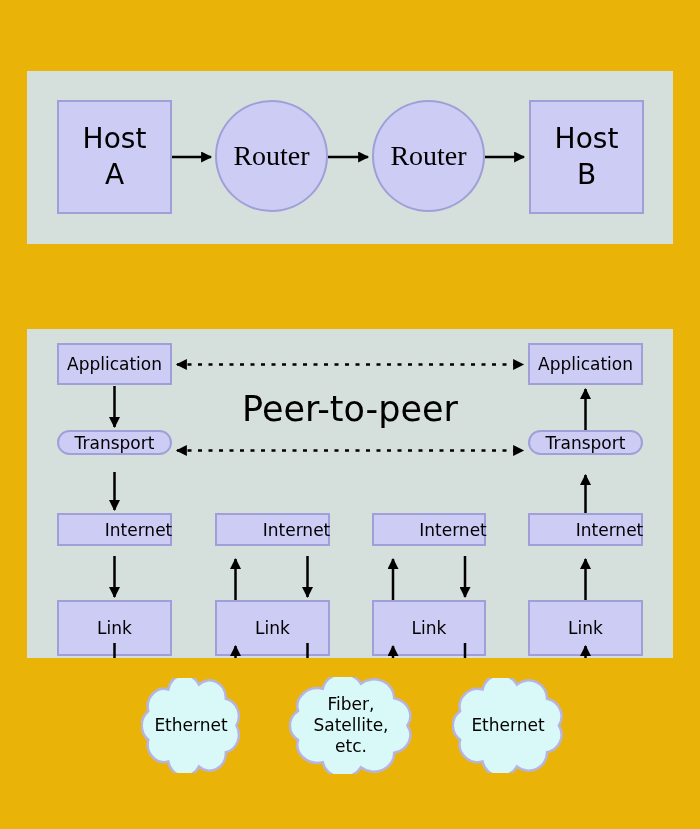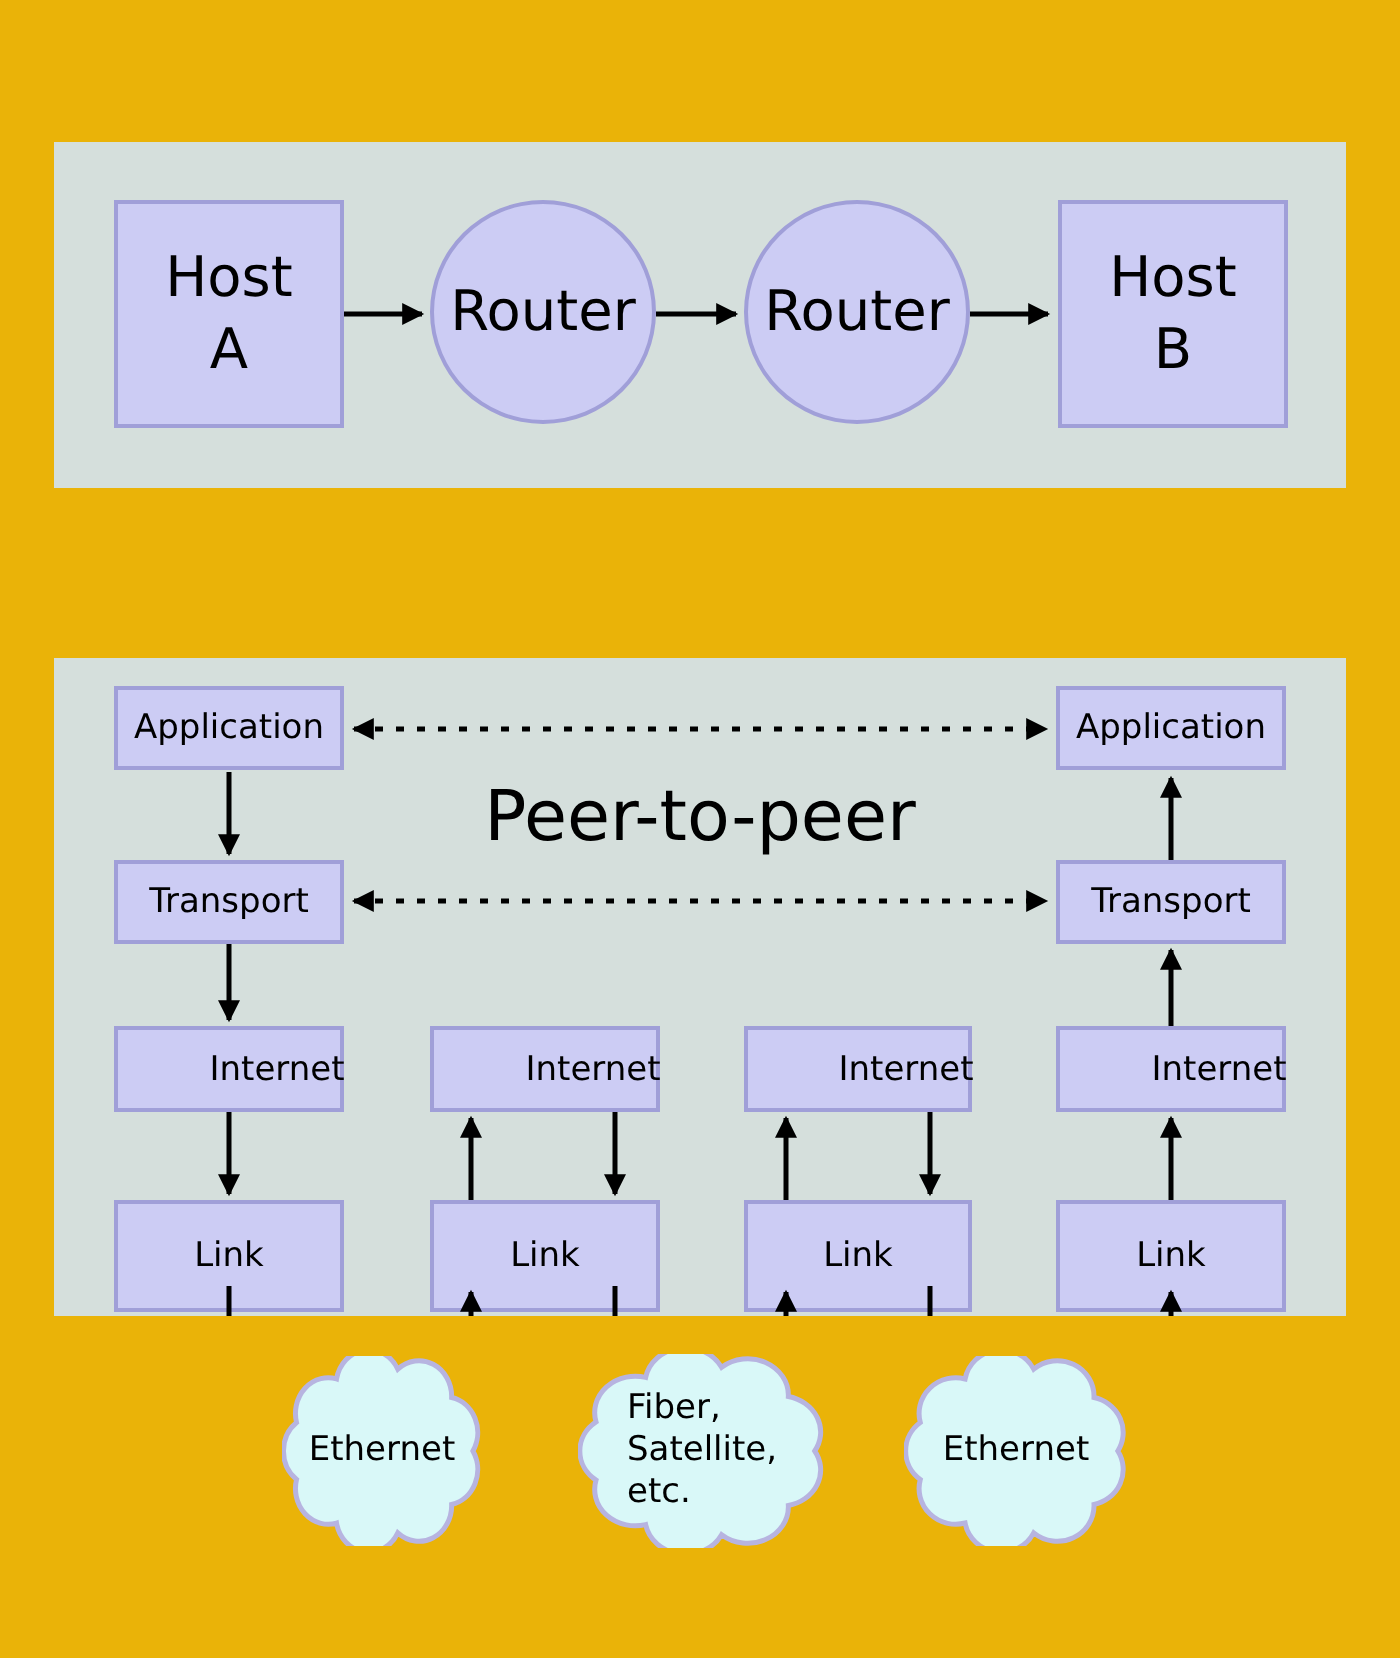--- a/index.html
+++ b/index.html
@@ -11,57 +11,57 @@
   .panel-top    { left:27px; top:71px;  width:646px; height:173px; }
   .panel-stack  { left:27px; top:329px; width:646px; height:329px; }
 
   .node {
     position:absolute; box-sizing:border-box;
     background:#ccccf4; border:2.5px solid #a09fd8;
     display:flex; align-items:center; justify-content:center;
     text-align:center; white-space:pre-line;
   }
   .big   { font-size:28px; line-height:1.3; }
-  .ellipse { border-radius:50%; }
+  .ellipse { border-radius:50%;font-family:Liberation Serif, serif; }
 
   .host-a  { left:57px;  top:100px; width:115px; height:114px; }
   .router1 { left:215px; top:100px; width:113px; height:112px; }
   .router2 { left:372px; top:100px; width:113px; height:112px; }
   .host-b  { left:529px; top:100px; width:115px; height:114px; }
 
   .layer { font-size:17px; }
   
   .c1 { left:57px;  width:115px; }
   .c2 { left:215px; width:115px; }
   .c3 { left:372px; width:114px; }
   .c4 { left:528px; width:115px; }
   
   .r-app { top:343px; height:42px; }
-  .r-tra { top:430px; height:42px; }
-  .r-int { top:513px; height:43px;padding-left:48px; }
+  .r-tra { top:430px; height:25px;border-radius:14px; }
+  .r-int { top:513px; height:33px;padding-left:48px; }
   .r-lnk { top:600px; height:56px; }
 
   .peer-label {
     position:absolute; left:190px; top:389px; width:320px;
     text-align:center; font-size:35px;
   }
 
   .connectors { position:absolute; left:0; top:0; pointer-events:none; }
   .connectors line { stroke:#000; stroke-width:2.5; }
   .connectors line.dashed { stroke-dasharray:4 6.5; }
 
   .cloud-svg { position:absolute; }
   .cloud-svg path { fill:#d9f8f8; stroke:#b7b4e0; stroke-width:2.5; vector-effect:non-scaling-stroke; }
   .cloud-eth1 { left:141px; top:678px; width:100px; height:95px; }
   .cloud-fib  { left:289px; top:677px; width:124px; height:97px; }
   .cloud-eth2 { left:452px; top:678px; width:112px; height:95px; }
 
   .cloud-label {
     position:absolute; display:flex; align-items:center; justify-content:center;
-    font-size:17px; line-height:1.22; white-space:pre-line;
+    text-align:center; font-size:17px; line-height:1.22; white-space:pre-line;
   }
   .cl1 { left:141px; top:678px; width:100px; height:95px; }
   .cl2 { left:289px; top:677px; width:124px; height:97px; }
   .cl3 { left:452px; top:678px; width:112px; height:95px; }
 </style>
 </head>
 <body>
 
 <div class="stage">
 

